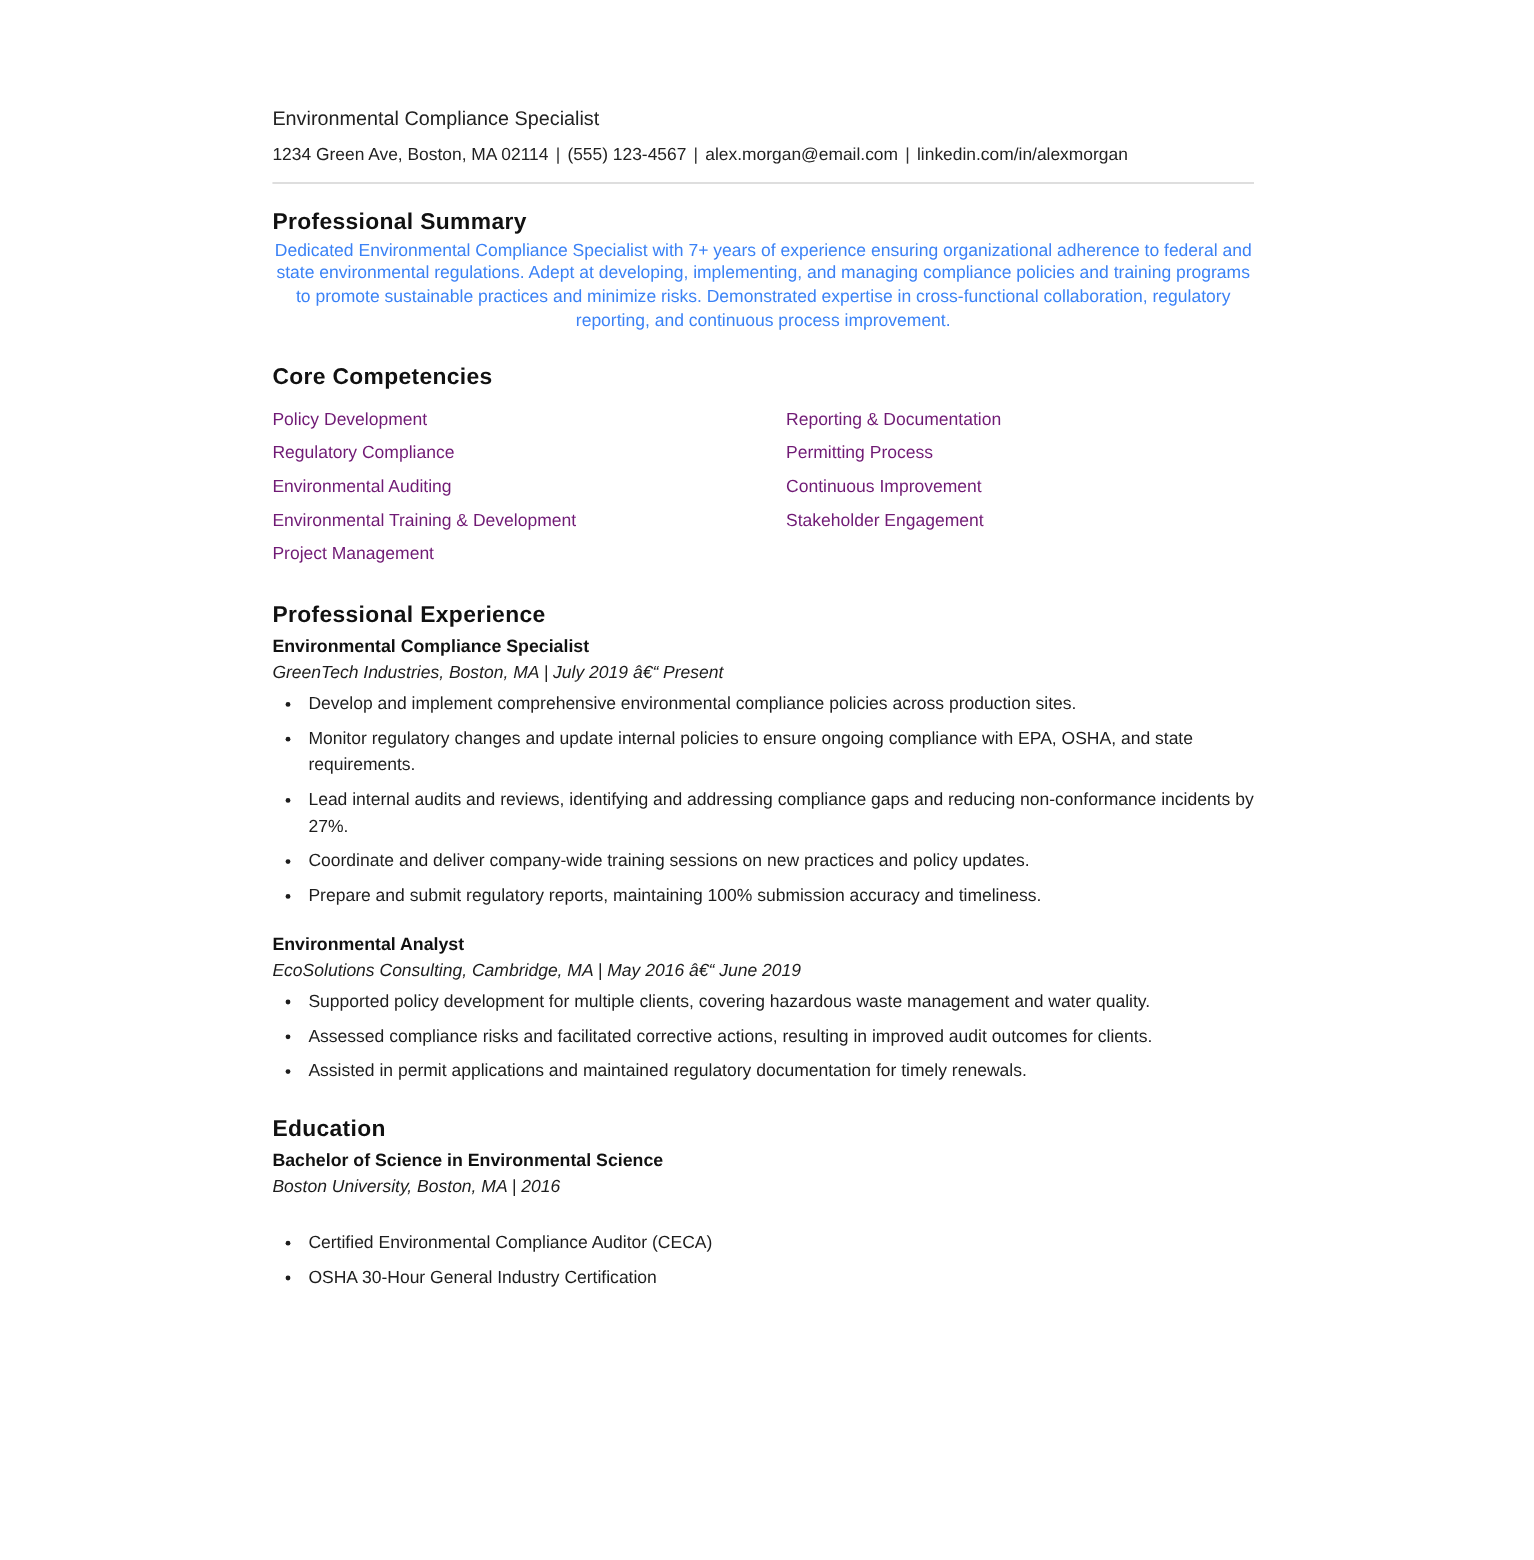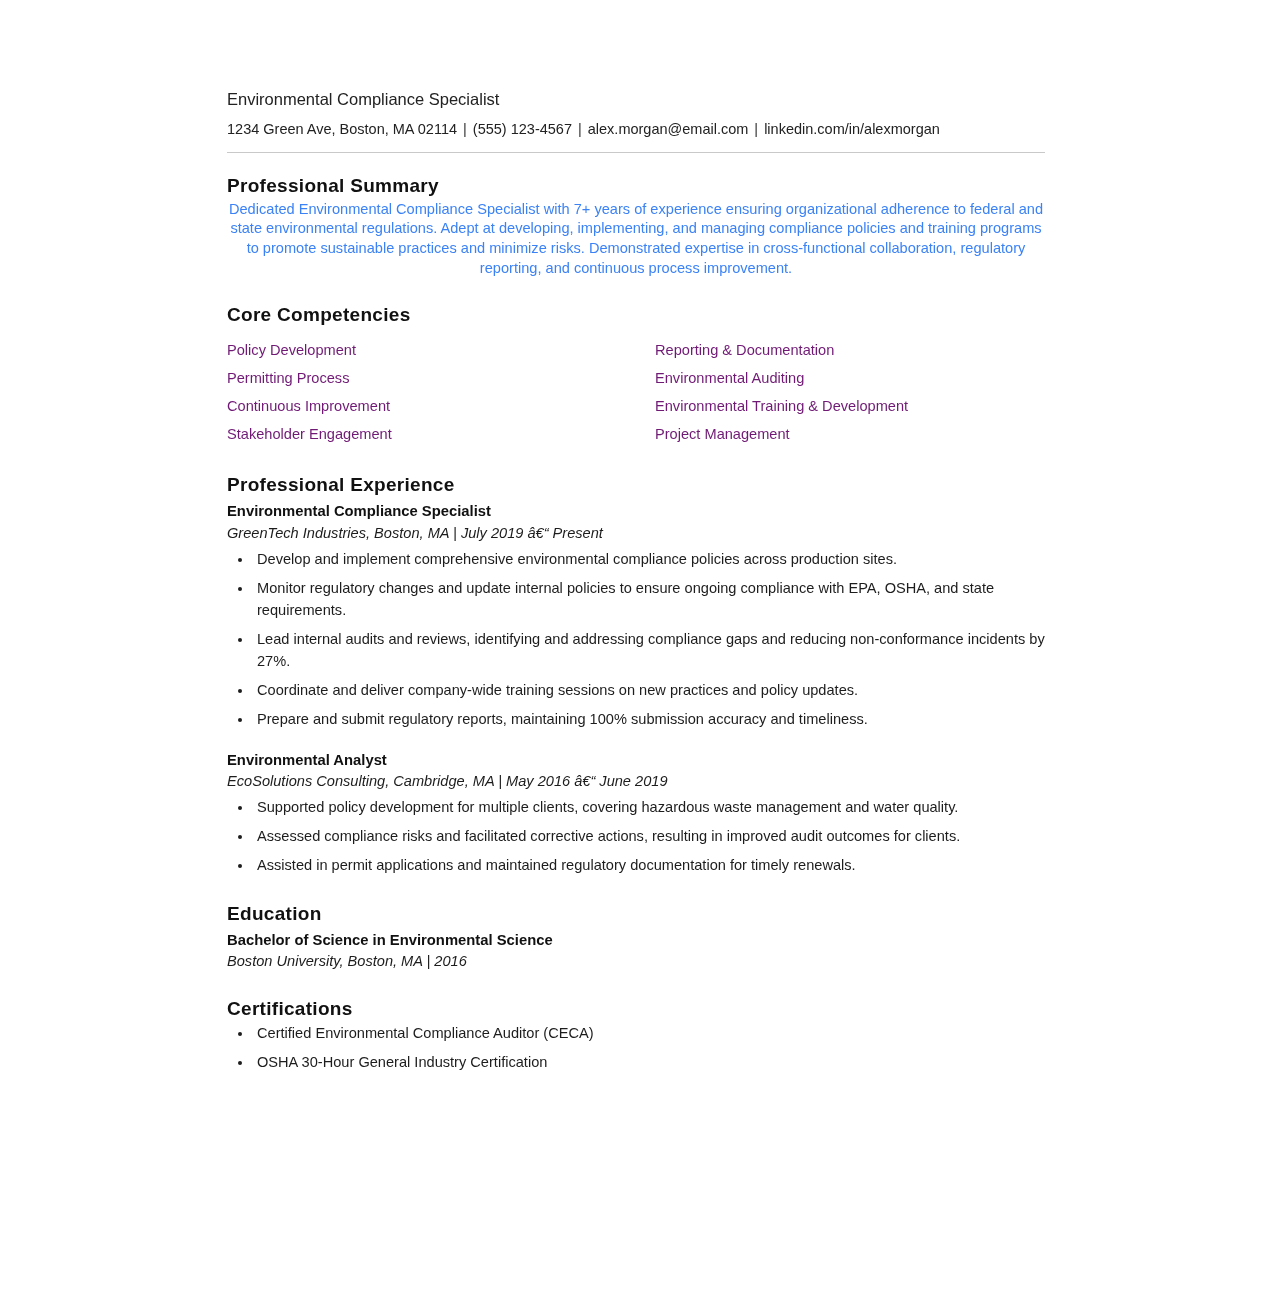--- a/index.html
+++ b/index.html
@@ -162,20 +162,21 @@
     <div class="section">
       <h2 class="section-heading">Professional Summary</h2>
       <p class="summary-text">Dedicated Environmental Compliance Specialist with 7+ years of experience ensuring organizational adherence to federal and state environmental regulations. Adept at developing, implementing, and managing compliance policies and training programs to promote sustainable practices and minimize risks. Demonstrated expertise in cross-functional collaboration, regulatory reporting, and continuous process improvement.</p>
     </div>
 
     <div class="section">
       <h2 class="section-heading">Core Competencies</h2>
       <div class="competencies">
         <div class="comp-item">Policy Development</div>
         <div class="comp-item">Reporting &amp; Documentation</div>
+        <div class="comp-item">Regulatory Compliance</div>
         <div class="comp-item">Permitting Process</div>
         <div class="comp-item">Environmental Auditing</div>
         <div class="comp-item">Continuous Improvement</div>
         <div class="comp-item">Environmental Training &amp; Development</div>
         <div class="comp-item">Stakeholder Engagement</div>
         <div class="comp-item">Project Management</div>
       </div>
     </div>
 
     <div class="section">
@@ -204,21 +205,20 @@
       </div>
     </div>
 
     <div class="section">
       <h2 class="section-heading exp-heading">Education</h2>
       <div class="edu-degree">Bachelor of Science in Environmental Science</div>
       <div class="edu-meta">Boston University, Boston, MA  |  2016</div>
     </div>
 
     <div class="section">
-      <h2 class="section-heading">Certifications</h2>
       <ul class="bullets certs">
         <li>Certified Environmental Compliance Auditor (CECA)</li>
         <li>OSHA 30-Hour General Industry Certification</li>
       </ul>
     </div>
 
   </div>
 </div>
 
 </body></html>

